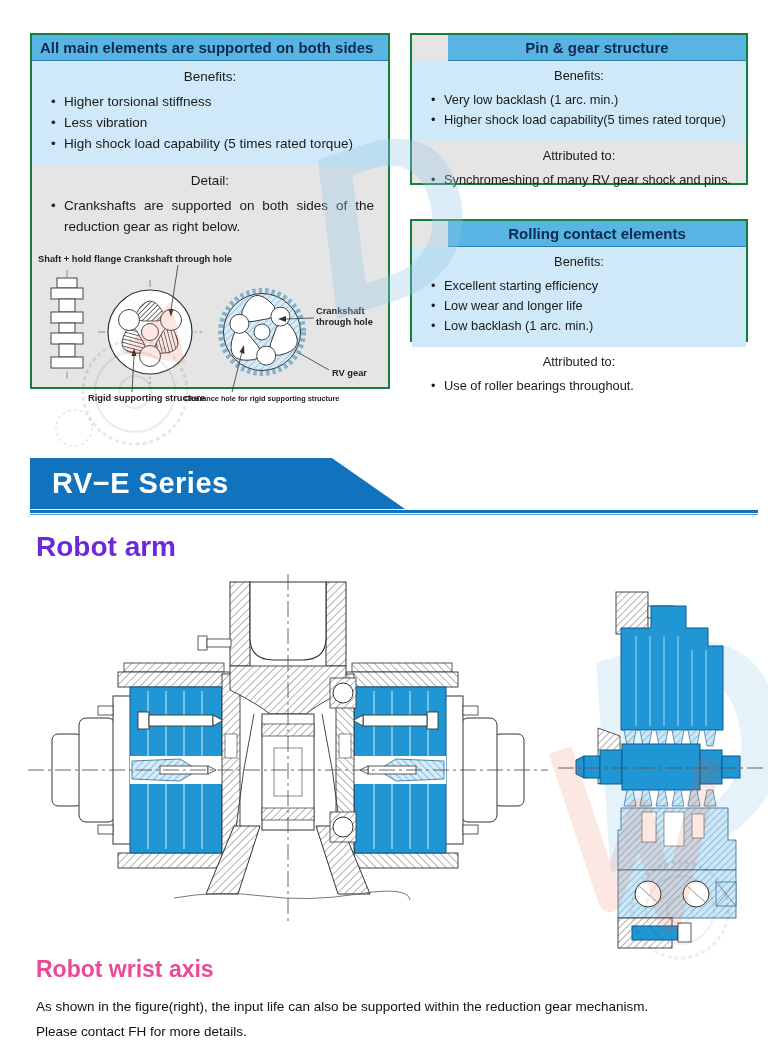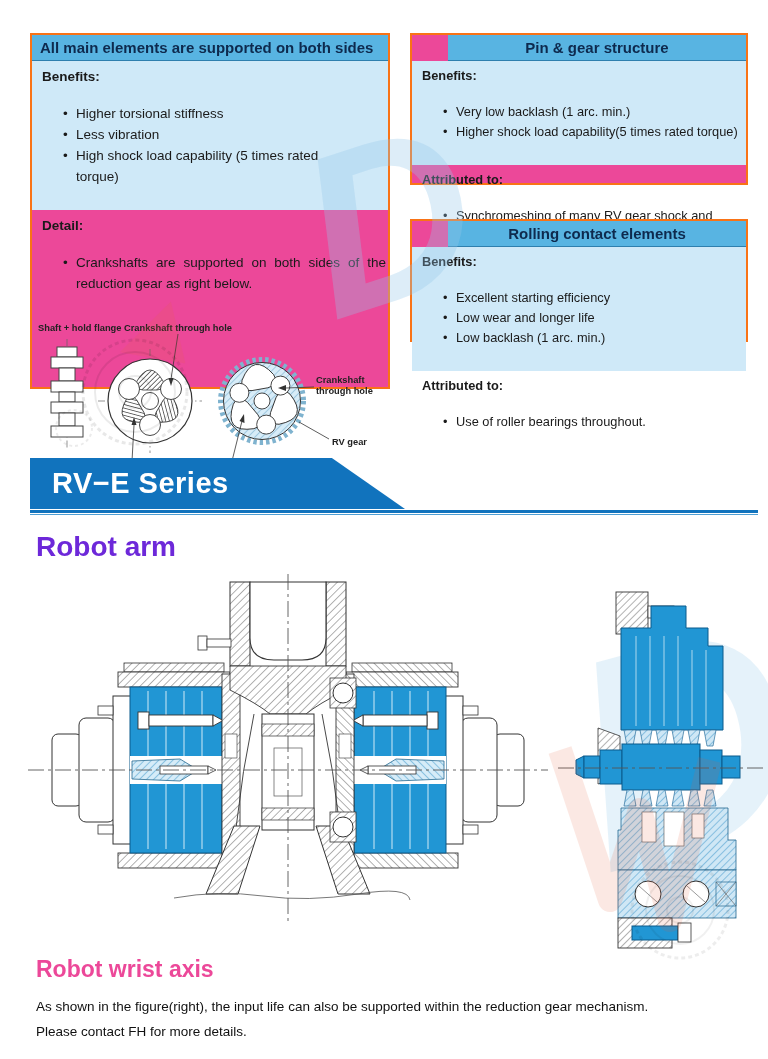--- a/index.html
+++ b/index.html
@@ -1,26 +1,26 @@
 <!DOCTYPE html>
 <html><head>
 <meta charset="utf-8">
 <style>
   html,body{margin:0;padding:0;background:#ffffff;}
   .page{position:relative;width:768px;height:1059px;background:#fff;overflow:hidden;
         font-family:"Liberation Sans", sans-serif;color:#1a1a1a;}
   
-  .box{position:absolute;background:#ec4899;border:2px solid #f97316;box-sizing:border-box;z-index:1;}
+  .box{position:absolute;background:#e5e5e5;border:2px solid #15803d;box-sizing:border-box;z-index:1;}
   .box-title{background:#58b4e2;color:#0e2a4e;font-weight:bold;font-size:15px;
              padding:4px 8px;border-bottom:1px solid #2e7fae;}
   .box-title.centered{text-align:center;margin-left:36px;}
   .blk{padding:5px 10px 7px 10px;font-size:13.5px;line-height:21px;}
   .blk.light{background:#cfe9f8;}
-  .blk-label{font-weight:bold;}
-  ul.bul{margin:16px;padding:0;list-style:none;}
+  .blk-label{font-weight:normal;text-align:center;}
+  ul.bul{margin:4px;padding:0;list-style:none;}
   ul.bul li{position:relative;padding-left:18px;}
   ul.bul li::before{content:"\2022";position:absolute;left:5px;}
   .box-right .blk{font-size:12.8px;line-height:20px;}
   .detail-wrap li{text-align:justify;}
   
   .banner{position:absolute;left:30px;top:458px;width:375px;height:51px;background:#1173bd;
           clip-path:polygon(0 0,80.5% 0,100% 100%,0 100%);z-index:1;}
   .banner span{display:block;color:#fff;font-size:29px;font-weight:bold;line-height:50px;
                padding-left:22px;letter-spacing:.5px;}
   .banner-underline{position:absolute;left:30px;top:510px;width:728px;height:6px;z-index:1;

